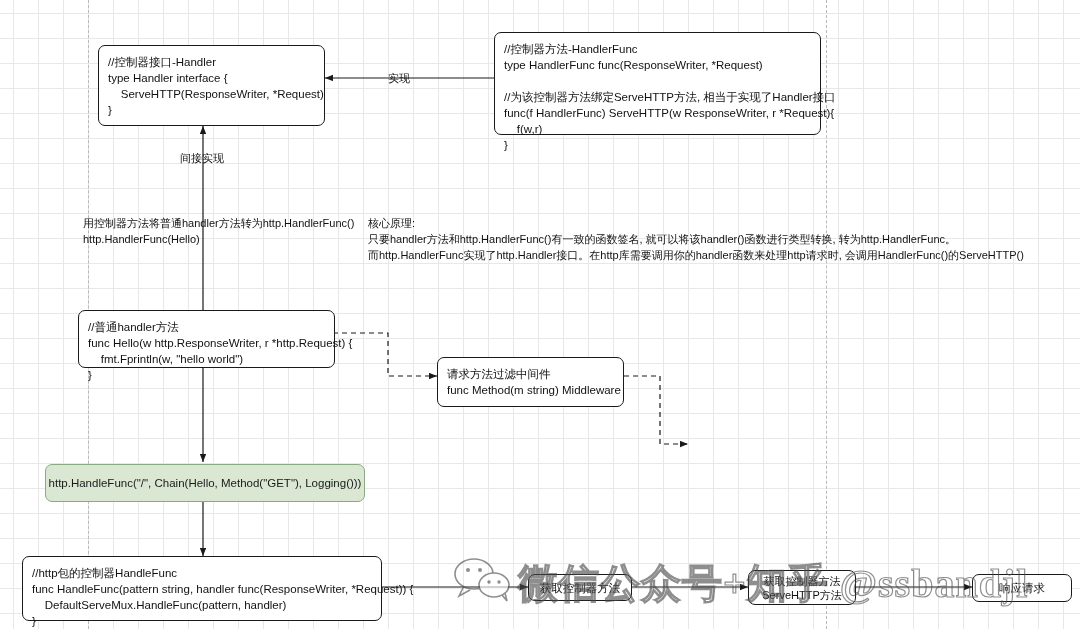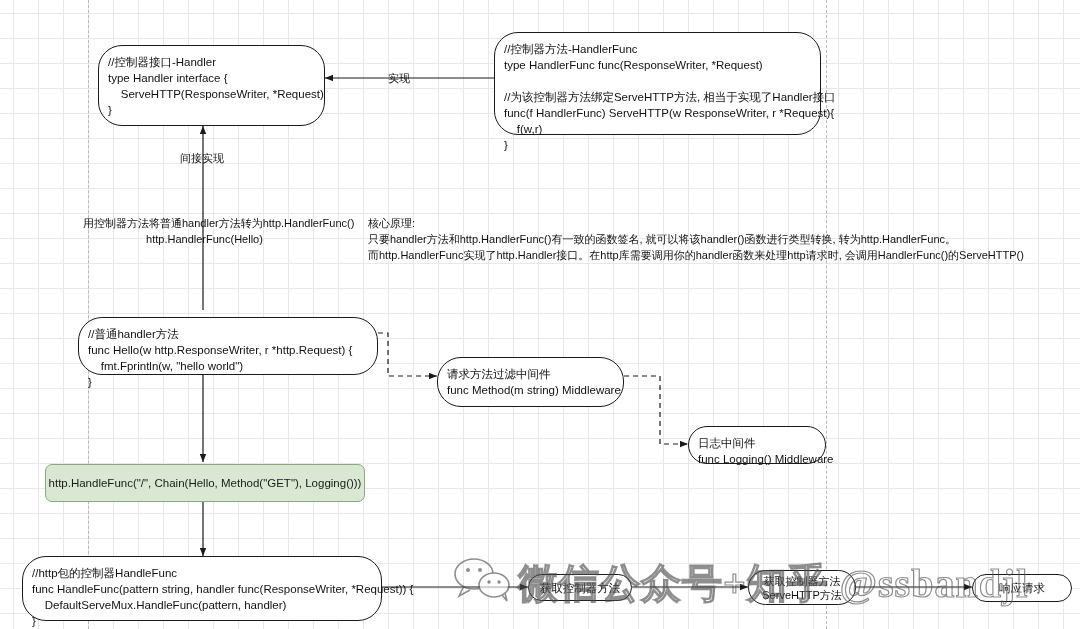--- a/index.html
+++ b/index.html
@@ -23,21 +23,21 @@
   }
   
   .pageguide{
     position:absolute;top:0;bottom:0;width:0;
     border-left:1px dashed #b9b9b9;
   }
   .node{
     position:absolute;
     box-sizing:border-box;
     border:1.3px solid #1a1a1a;
-    border-radius:24px;
+    border-radius:7px;
     background:#ffffff;
     color:#111111;
     font-size:11.5px;
     line-height:16px;
     white-space:pre;
   }
   .node.code{
     padding:8px 9px;
     text-align:left;
   }
@@ -52,21 +52,21 @@
     border-radius:7px;
     color:#1b1b1b;
   }
   .freetext{
     position:absolute;
     font-size:11px;
     line-height:16px;
     color:#111111;
     white-space:pre;
   }
-  .freetext.ctr{text-align:center;}
+  .freetext.ctr{}
   svg.edges{
     position:absolute;left:0;top:0;
     width:1080px;height:629px;
     pointer-events:none;
   }
   
   .watermark{
     position:absolute;
     left:452px;top:556px;
     width:628px;height:66px;
@@ -128,30 +128,28 @@
 }</div>
 
   <div class="node code" style="left:494px;top:32px;width:327px;height:103px;">//控制器方法-HandlerFunc
 type HandlerFunc func(ResponseWriter, *Request)
 
 //为该控制器方法绑定ServeHTTP方法, 相当于实现了Handler接口
 func(f HandlerFunc) ServeHTTP(w ResponseWriter, r *Request){
     f(w,r)
 }</div>
 
-  <div class="node code" style="left:78px;top:317px;width:300px;height:58px;">//普通handler方法
+  <div class="node code" style="left:78px;top:310px;width:257px;height:58px;">//普通handler方法
 func Hello(w http.ResponseWriter, r *http.Request) {
     fmt.Fprintln(w, "hello world")
 }</div>
 
   <div class="node code" style="left:437px;top:357px;width:187px;height:50px;">请求方法过滤中间件
 func Method(m string) Middleware</div>
 
-  <div class="node code" style="left:688px;top:426px;width:138px;height:38px;">日志中间件
-func Logging() Middleware</div>
 
   <div class="node center green" style="left:45px;top:464px;width:320px;height:38px;font-size:11.5px;">http.HandleFunc("/", Chain(Hello, Method("GET"), Logging()))</div>
 
   <div class="node code" style="left:22px;top:556px;width:360px;height:65px;">//http包的控制器HandleFunc
 func HandleFunc(pattern string, handler func(ResponseWriter, *Request)) {
     DefaultServeMux.HandleFunc(pattern, handler)
 }</div>
 
   <div class="node center" style="left:528px;top:574px;width:104px;height:27px;">获取控制器方法</div>
 

